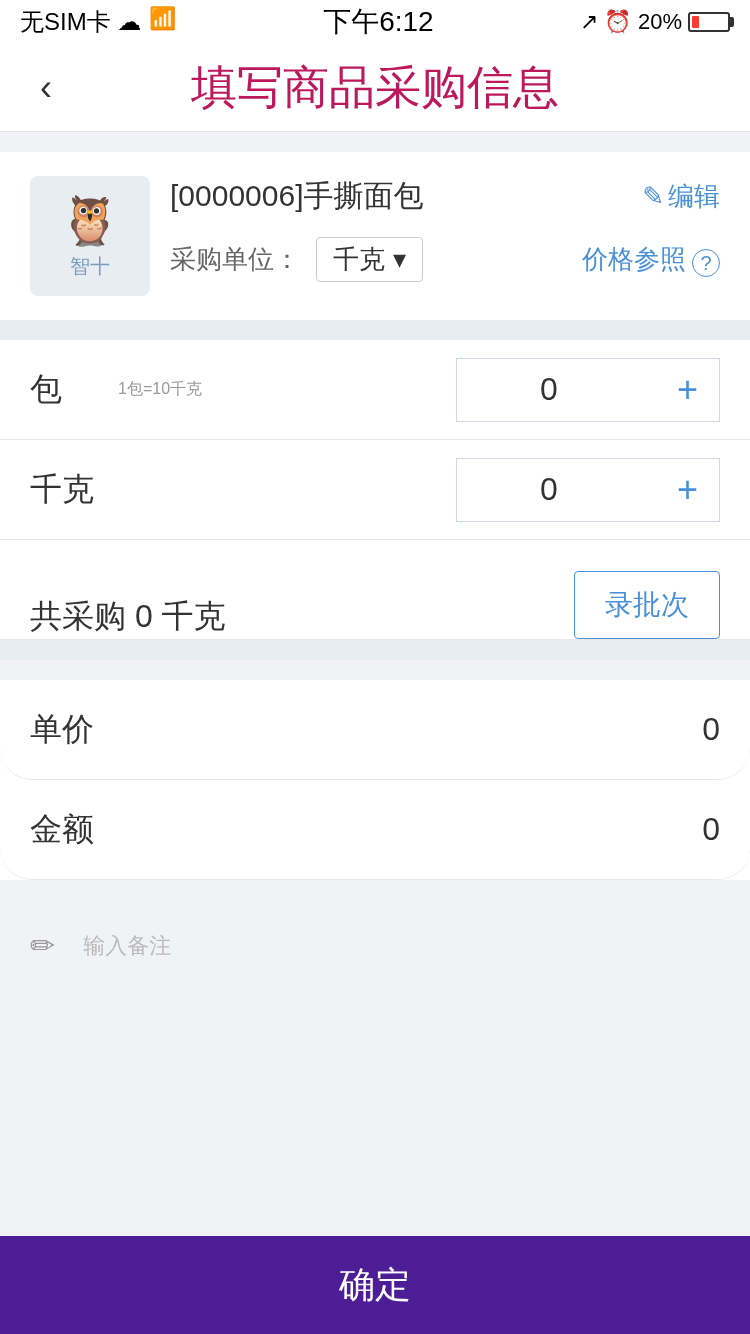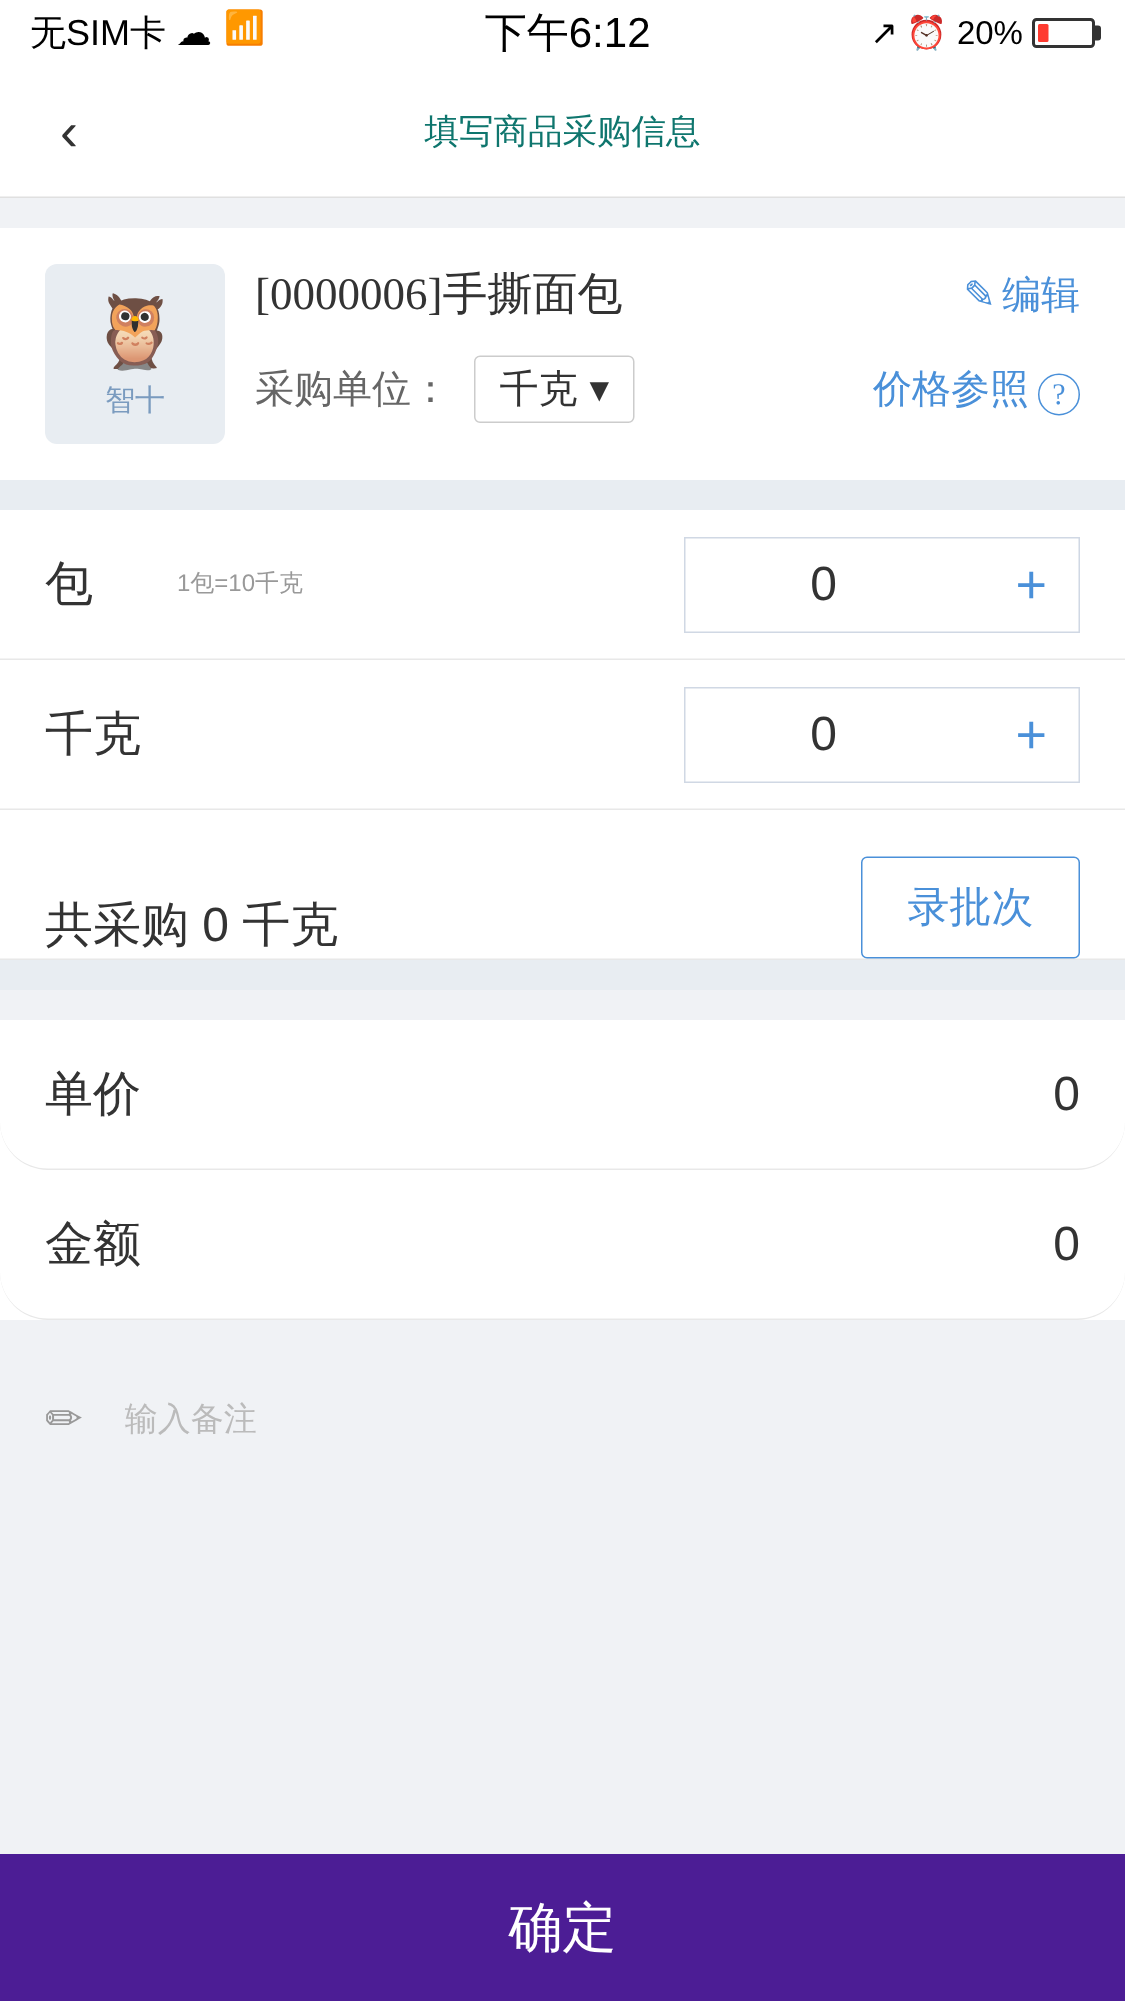--- a/index.html
+++ b/index.html
@@ -69,23 +69,23 @@
     .nav-back {
       font-size: 36px;
       color: #333;
       cursor: pointer;
       padding: 10px;
     }
     .nav-title {
       position: absolute;
       left: 50%;
       transform: translateX(-50%);
-      font-size: 23px;
+      font-size: 46px;
       font-weight: 500;
-      color: #0f766e;
+      color: #be185d;
     }
 
     
     .product-card {
       background: #fff;
       padding: 24px 30px;
       margin-top: 20px;
       display: flex;
       align-items: flex-start;
       gap: 20px;
@@ -105,21 +105,20 @@
       font-size: 48px;
       color: #7a9bbf;
     }
     .product-thumb-text {
       font-size: 20px;
       color: #7a9bbf;
       margin-top: 4px;
     }
     .product-info {
       flex: 1;
-      font-family: Liberation Serif, serif;
     }
     .product-header {
       display: flex;
       justify-content: space-between;
       align-items: center;
       margin-bottom: 20px;
     }
     .product-name {
       font-size: 30px;
       color: #333;

